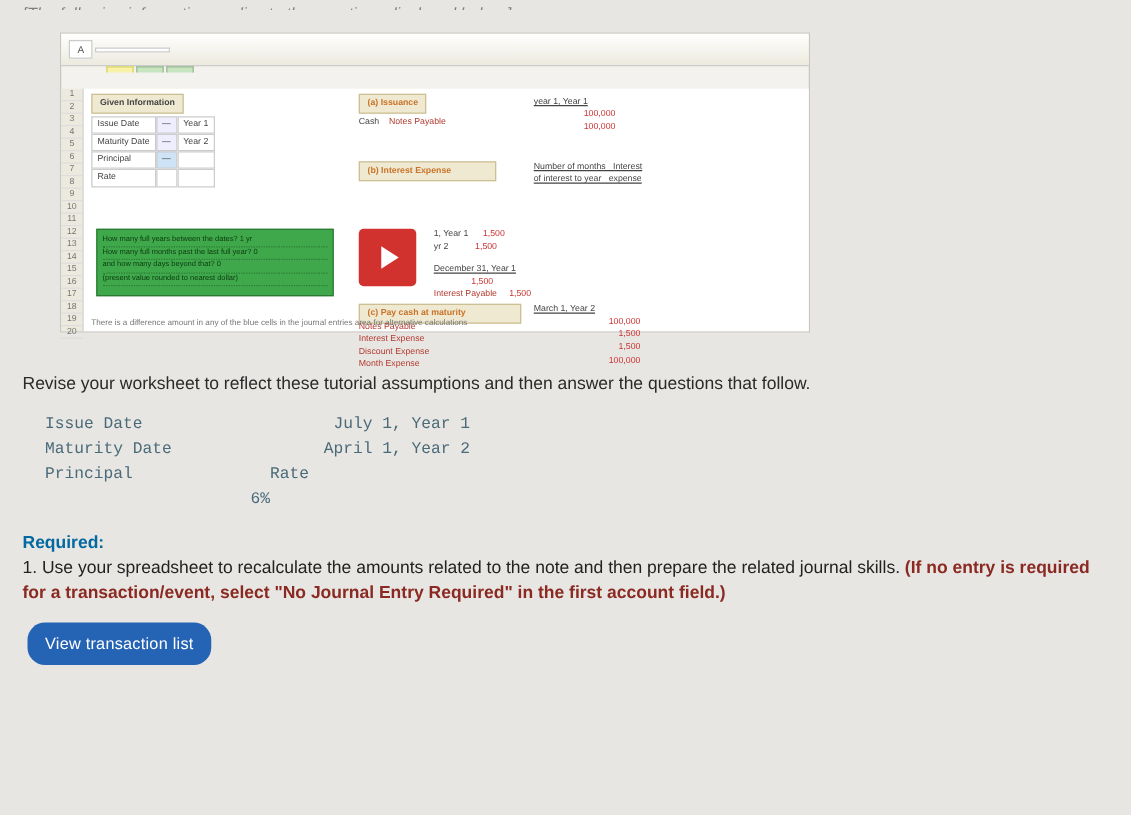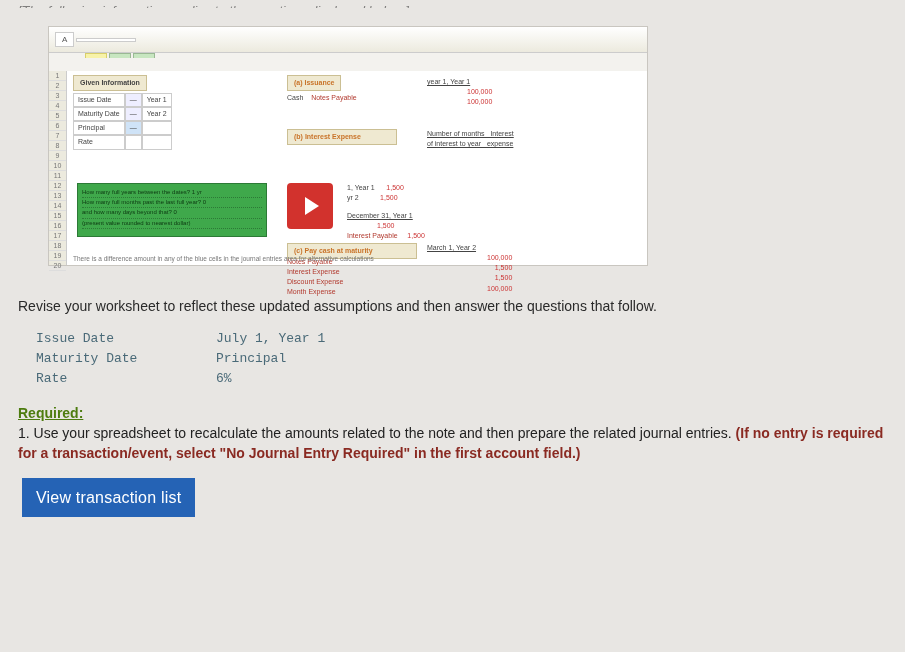--- a/index.html
+++ b/index.html
@@ -77,32 +77,32 @@
   .revise{ margin-top: 30px; color:#2a2a2a; }
   .assumptions{
     margin: 14px 0 14px 18px;
     font-family: "Courier New", monospace;
     font-size: 13px;
     color:#4a6a78;
     display:grid;
     grid-template-columns: 180px 160px;
     row-gap:1px;
   }
-  .assumptions .v{ text-align:left; }
-  .req-head{ font-weight:bold; color:#4d7c0f; margin-top:6px;text-decoration:underline;}
+  .assumptions .v{ text-align:right; }
+  .req-head{ font-weight:bold; color:#0369a1; margin-top:6px;}
   .req-body{ color:#222; }
   .req-body .boldred{ font-weight:bold; color:#8a2a22;}
   .view-btn{
     display:inline-block;
     margin: 14px 0 0 4px;
     background:#2563b5;
     color:#fff;
-    font-size:16px;
+    font-size:13px;
     padding:8px 14px;
-    border-radius:0;
+    border-radius:14px;
     letter-spacing:.2px;
   }
 </style>
 </head>
 <body>
 
 
 
 <div class="cutoff">[The following information applies to the questions displayed below.]</div>
 
@@ -214,34 +214,35 @@
       <div class="smallred" style="text-align:right">100,000</div>
       <div class="smallred" style="text-align:right">1,500</div>
       <div class="smallred" style="text-align:right">1,500</div>
       <div class="smallred" style="text-align:right;margin-left:60px">100,000</div>
     </div>
 
     <div class="block" style="left:6px; bottom:2px; right:6px; font-size:6.5px; color:#777">There is a difference amount in any of the blue cells in the journal entries area for alternative calculations</div>
   </div>
 </div>
 
-<p class="revise">Revise your worksheet to reflect these updated assumptions and then answer the questions that follow.</p>
+<p class="revise">Revise your worksheet to reflect these tutorial assumptions and then answer the questions that follow.</p>
 
 <div class="assumptions">
   <span>Issue Date</span>
   <span class="v">July 1, Year 1</span>
   <span>Maturity Date</span>
+  <span class="v">April 1, Year 2</span>
   <span>Principal</span>
   <span>Rate</span>
   <span class="v">6%</span>
 </div>
 
 <div>
   <div class="req-head">Required:</div>
   <div class="req-body">
-    <span>1. </span><span>Use your spreadsheet to recalculate the amounts related to the note and then prepare the related journal entries. </span><span class="boldred">(If no entry is required for a transaction/event, select "No Journal Entry Required" in the first account field.)</span>
+    <span>1. </span><span>Use your spreadsheet to recalculate the amounts related to the note and then prepare the related journal skills. </span><span class="boldred">(If no entry is required for a transaction/event, select "No Journal Entry Required" in the first account field.)</span>
   </div>
 </div>
 
 <div class="view-btn">View transaction list</div>
 
 
 
 
 </body></html>

